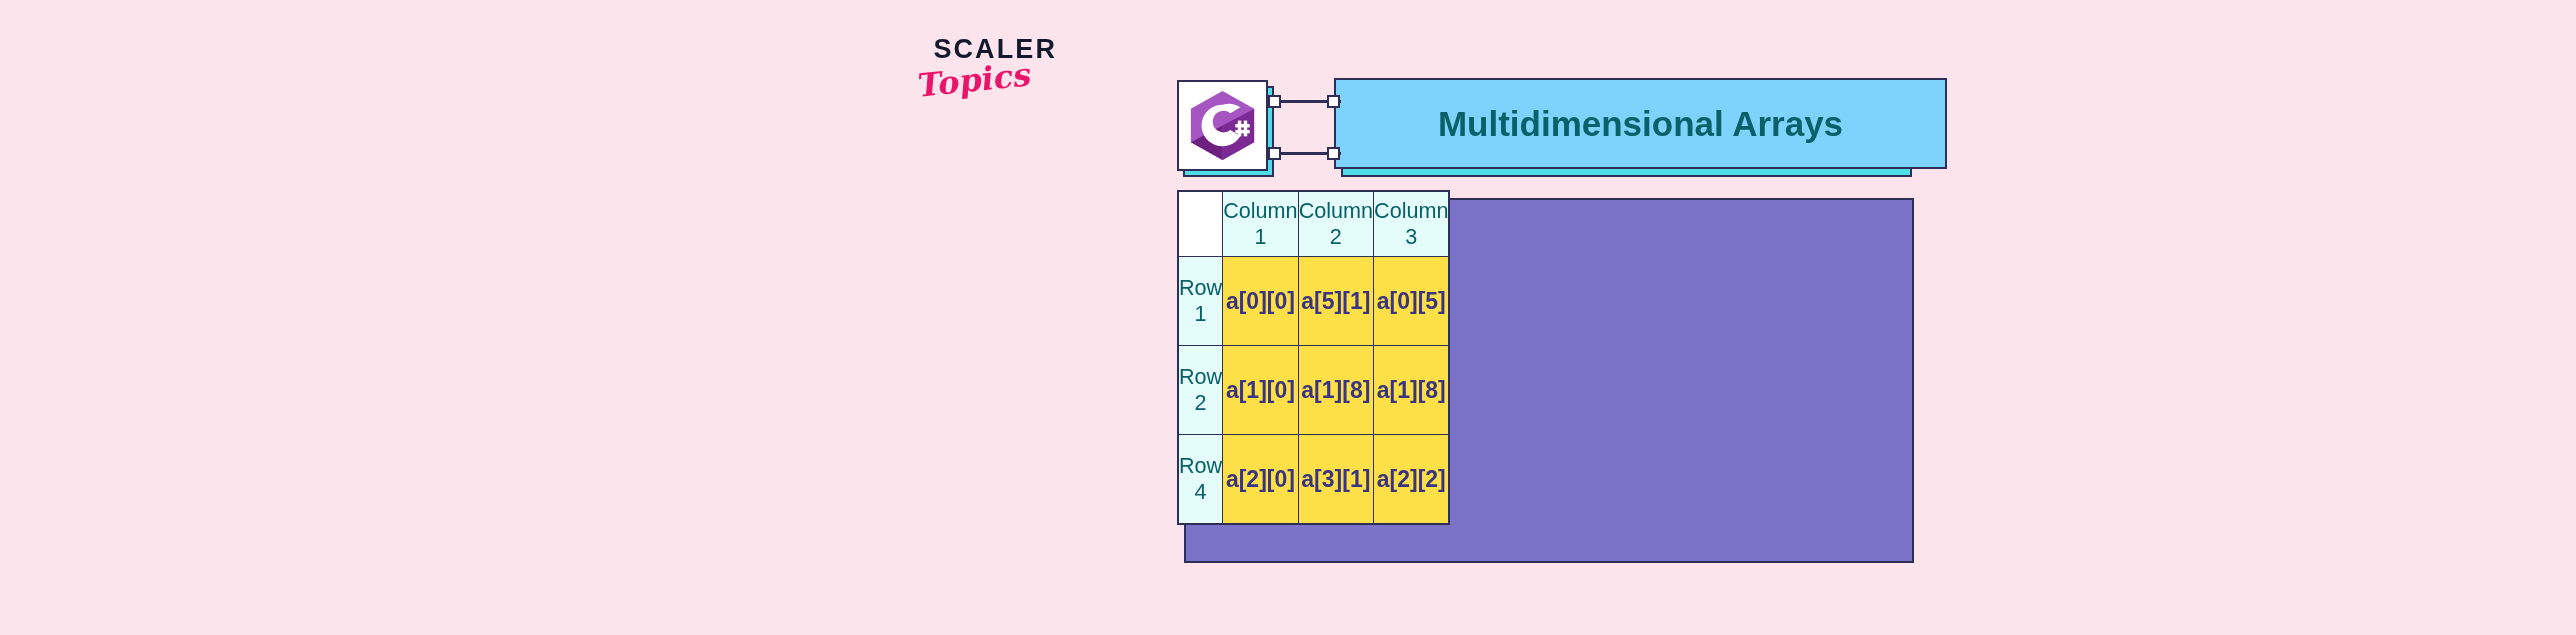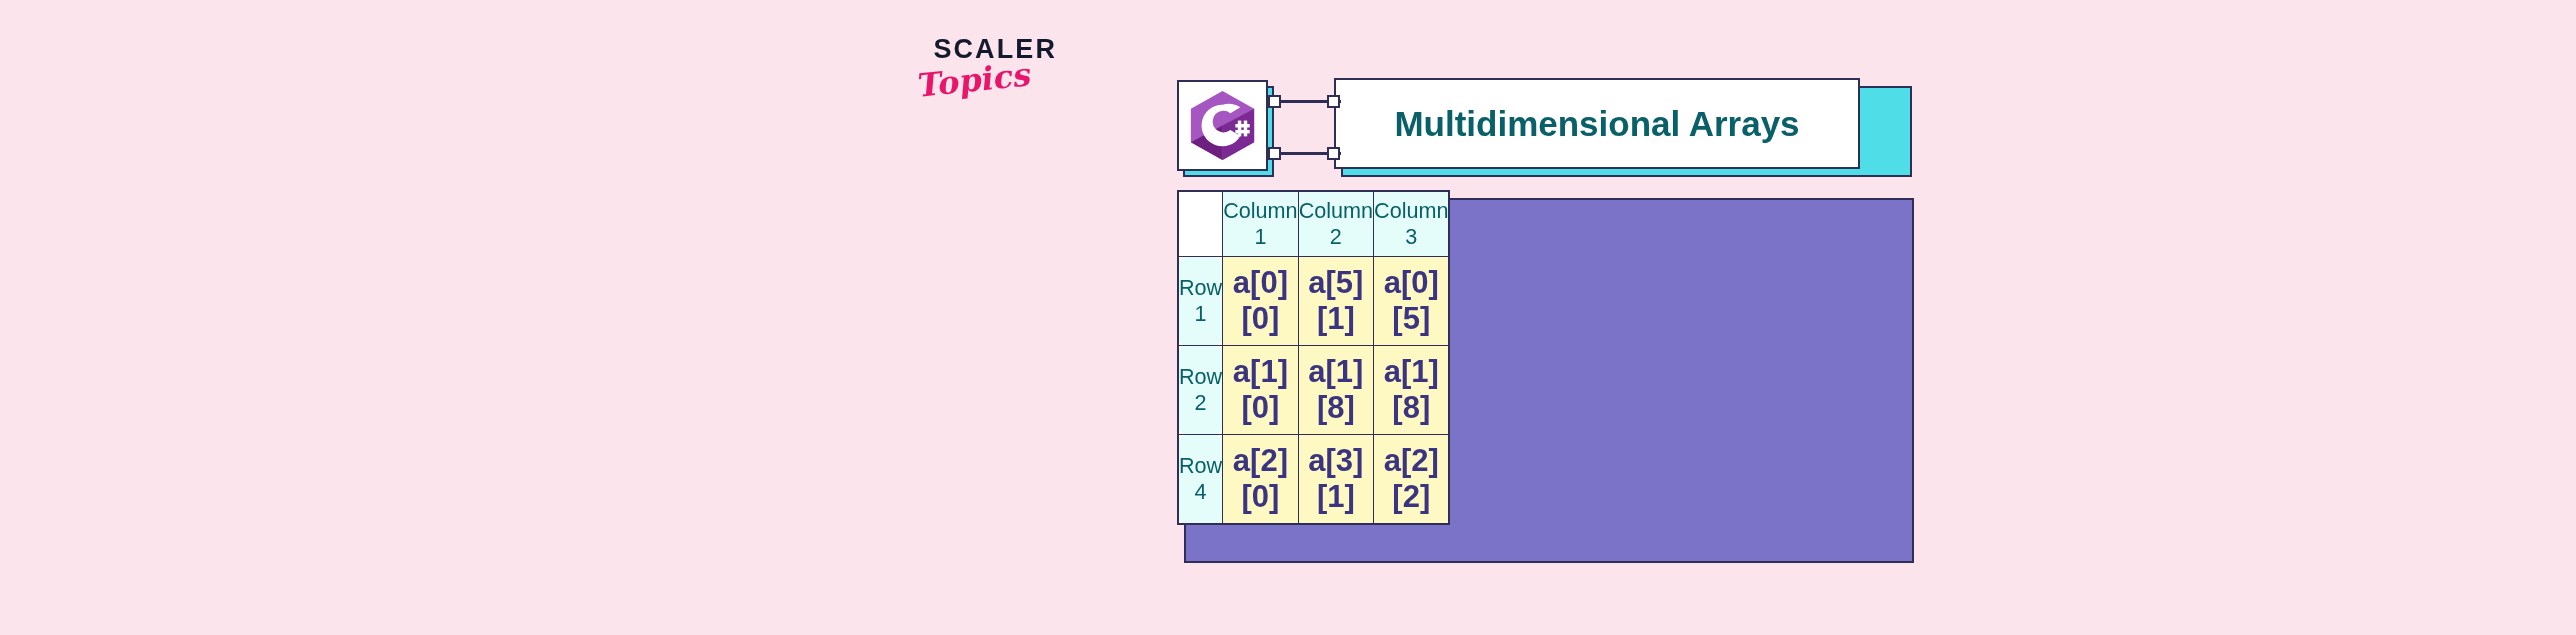--- a/index.html
+++ b/index.html
@@ -102,23 +102,23 @@
     height: 91px;
     background: #4FDDE8;
     border: 2.6px solid #2E2E56;
     box-sizing: border-box;
     z-index: 4;
   }
   #title-banner {
     position: absolute;
     left: 157px;
     top: 1px;
-    width: 526px;
-    height: 91px;
-    background: #ffffff;
+    width: 613px;
+    height: 91px;
+    background: #7dd3fc;
     border: 2.6px solid #2E2E56;
     box-sizing: border-box;
     z-index: 5;
     display: flex;
     align-items: center;
     justify-content: center;
   }
   #title-banner .title-text {
     font-family: "Liberation Sans", sans-serif;
     font-weight: bold;
@@ -168,26 +168,25 @@
     color: #0A6068;
     font-size: 21.6px;
     font-weight: normal;
   }
   #array-table .row-head {
     background: #E4FDFB;
     color: #0A6068;
     font-size: 21.6px;
     height: 88px;
     font-weight: normal;
-    border-radius: 9px;
   }
   #array-table .data-cell {
-    background: #fef9c3;
+    background: #fde047;
     color: #3B3581;
-    font-size: 31px;
+    font-size: 23px;
     font-weight: bold;
     height: 88px;
   }
 </style>
 </head>
 <body>
 
 <div id="brand-logo">
   <div class="brand-scaler">SCALER</div>
   <div class="brand-topics">Topics</div>

